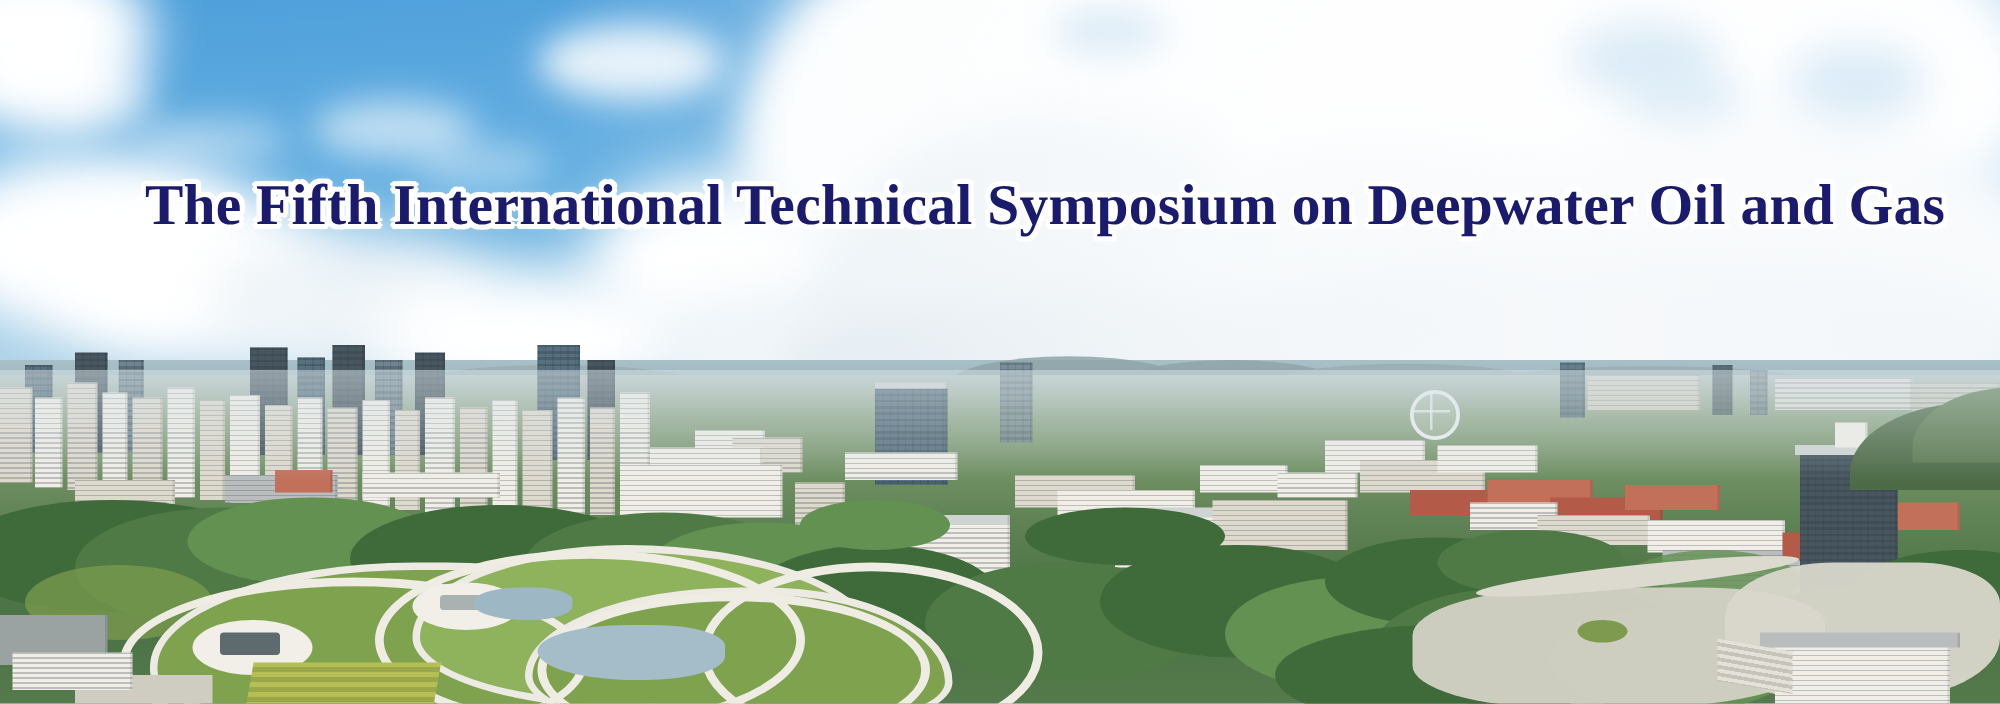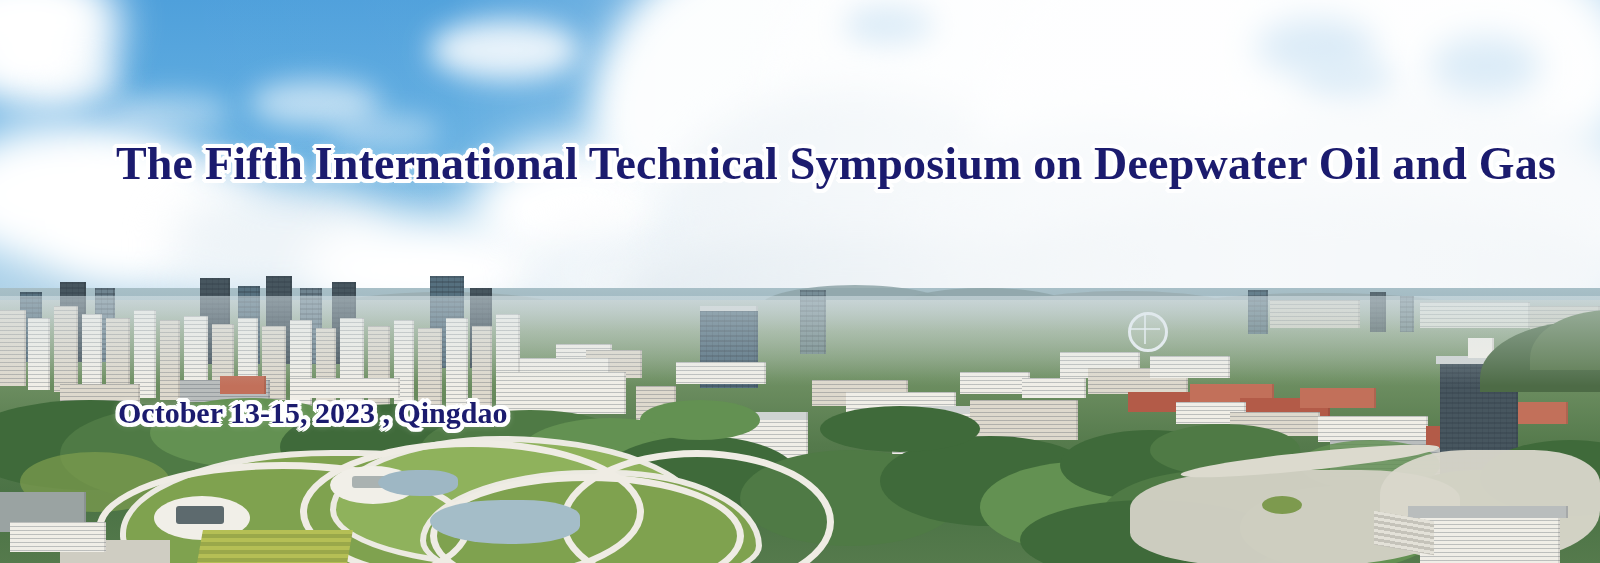--- a/index.html
+++ b/index.html
@@ -447,15 +447,14 @@
   <div class="bld white win" style="left:10px; top:522px; width:96px; height:30px;"></div>
 
   <div class="bld white win" style="left:1420px; top:516px; width:140px; height:47px;"></div>
   <div class="bld grey" style="left:1408px; top:506px; width:160px; height:12px;"></div>
   <div style="position:absolute; left:1374px; top:516px; width:60px; height:34px; background:repeating-linear-gradient(to bottom, #e3e1d8 0 3px, #c5c3ba 3px 6px); transform:skewY(10deg);"></div>
 
   <div class="title-block">
     <div class="title-line outlined">The Fifth International Technical Symposium on Deepwater Oil and Gas</div>
   </div>
 
-  <div class="date-line outlined">October 13-15,  2023 , Qingdao</div>
 
 </div>
 
 </body></html>

